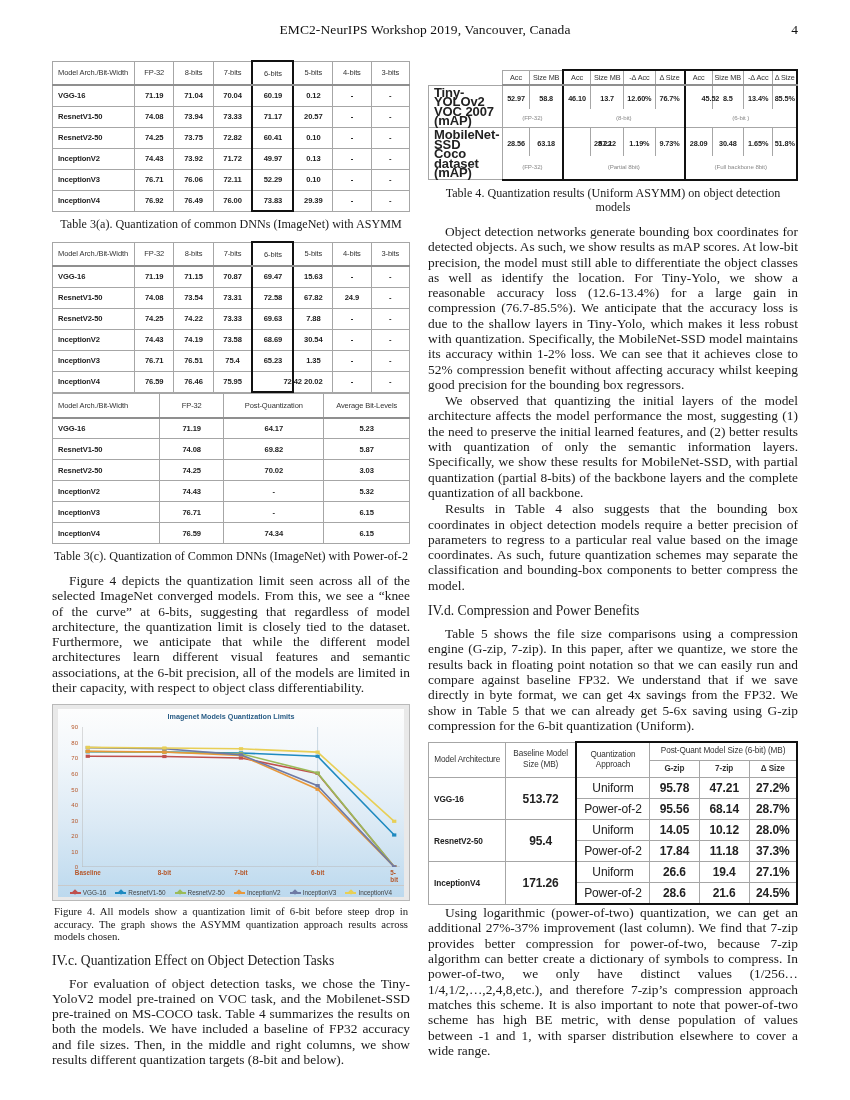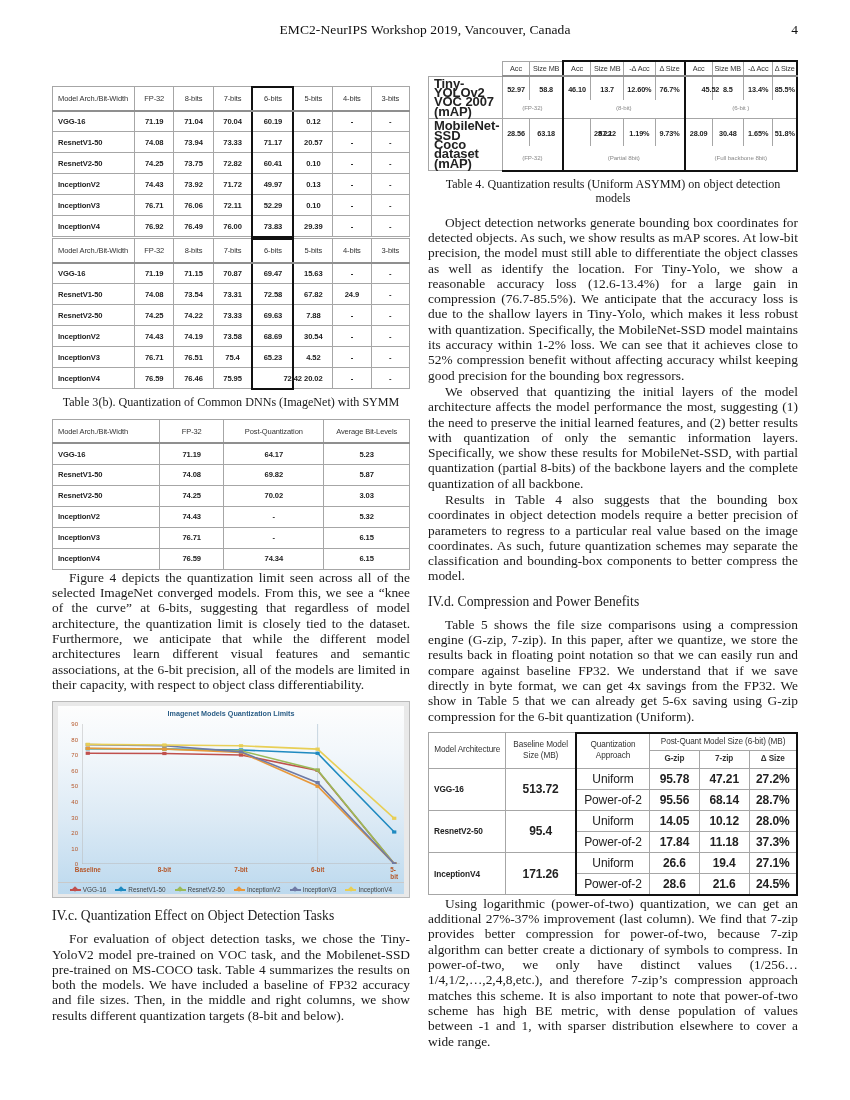--- a/index.html
+++ b/index.html
@@ -323,20 +323,21 @@
               <td>76.92</td>
               <td>76.49</td>
               <td>76.00</td>
               <td class="hl" style="border-bottom: 2.2px solid rgb(17, 17, 17); border-radius: 9px;">73.83</td>
               <td>29.39</td>
               <td>-</td>
               <td>-</td>
             </tr>
           </tbody>
         </table>
+      <div class="caption">Table 3(a). Quantization of common DNNs (ImageNet) with ASYMM</div>
 
       <table class="t tbl3" id="tbl-3b">
           <colgroup>
             <col style="width: 23%;">
             <col style="width: 11%;">
             <col style="width: 11%;">
             <col style="width: 11%;">
             <col style="width: 11.5%;">
             <col style="width: 11%;">
             <col style="width: 10.75%;">
@@ -394,37 +395,36 @@
               <td>30.54</td>
               <td>-</td>
               <td>-</td>
             </tr>
             <tr>
               <td class="rowlabel">InceptionV3</td>
               <td>76.71</td>
               <td>76.51</td>
               <td>75.4</td>
               <td class="hl">65.23</td>
-              <td>4.52</td>
+              <td>1.35</td>
               <td>-</td>
               <td>-</td>
             </tr>
             <tr>
               <td class="rowlabel">InceptionV4</td>
               <td>76.59</td>
               <td>76.46</td>
               <td>75.95</td>
               <td class="hl" style="border-bottom: 2.2px solid rgb(17, 17, 17); padding-left: 30px;">72.42</td>
               <td>20.02</td>
               <td>-</td>
               <td>-</td>
             </tr>
           </tbody>
         </table>
-      <div class="caption">Table 3(b). Quantization of Common DNNs (ImageNet) with SYMM</div>
 
       <table class="t tbl3" id="tbl-3c">
           <colgroup>
             <col style="width: 30%;">
             <col style="width: 18%;">
             <col style="width: 28%;">
             <col style="width: 24%;">
           </colgroup>
           <thead>
             <tr>
@@ -466,20 +466,21 @@
               <td>6.15</td>
             </tr>
             <tr>
               <td class="rowlabel">InceptionV4</td>
               <td>76.59</td>
               <td>74.34</td>
               <td>6.15</td>
             </tr>
           </tbody>
         </table>
+      <div class="caption">Table 3(c). Quantization of Common DNNs (ImageNet) with Power-of-2</div>
 
       <p class="body">Figure 4 depicts the quantization limit seen across all of the selected ImageNet converged models. From this, we see a “knee of the curve” at 6-bits, suggesting that regardless of model architecture, the quantization limit is closely tied to the dataset. Furthermore, we anticipate that while the different model architectures learn different visual features and semantic associations, at the 6-bit precision, all of the models are limited in their capacity, with respect to object class differentiability.</p>
 
       <div class="figure-wrap">
         <div class="chart">
           <div class="chart-title">Imagenet Models Quantization Limits</div>
           <div class="axis-y-labels" id="ylabels">
               <span style="top: 100%;">0</span>
               <span style="top: 88.8889%;">10</span>
               <span style="top: 77.7778%;">20</span>
@@ -562,20 +563,21 @@
                 <span class="swatch" style="background: rgb(111, 122, 165);"></span>
                 <span>InceptionV3</span>
               </div>
               <div class="item">
                 <span class="swatch" style="background: rgb(232, 207, 86);"></span>
                 <span>InceptionV4</span>
               </div>
             </div>
         </div>
       </div>
+      <div class="caption caption-fig">Figure 4. All models show a quantization limit of 6-bit before steep drop in accuracy. The graph shows the ASYMM quantization approach results across models chosen.</div>
 
       <h3 class="section">IV.c. Quantization Effect on Object Detection Tasks</h3>
       <p class="body">For evaluation of object detection tasks, we chose the Tiny-YoloV2 model pre-trained on VOC task, and the Mobilenet-SSD pre-trained on MS-COCO task. Table 4 summarizes the results on both the models. We have included a baseline of FP32 accuracy and file sizes. Then, in the middle and right columns, we show results different quantization targets (8-bit and below).</p>
     </div>
 
     <div class="col col-right">
 
       <table class="t t4" id="tbl-4">
           <colgroup>
             <col style="width: 20%;">

